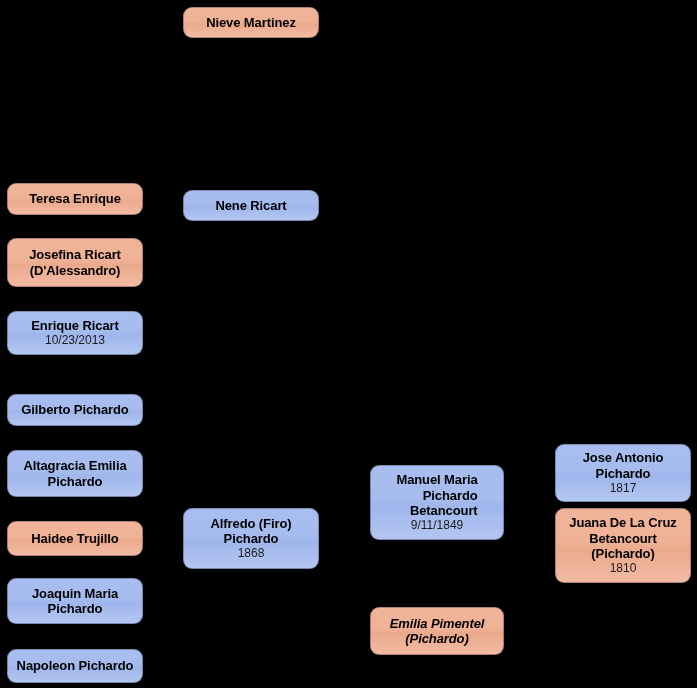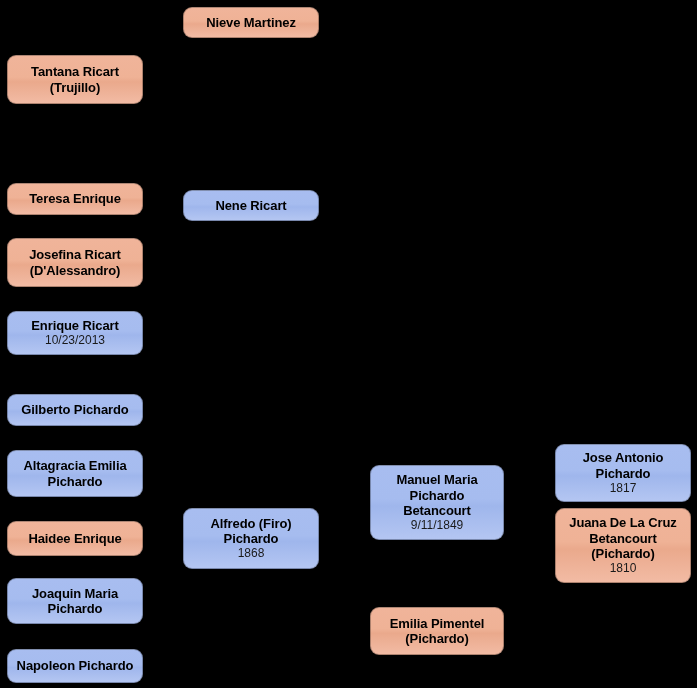--- a/index.html
+++ b/index.html
@@ -52,23 +52,20 @@
   }
   .dt:empty { display: none; }
 </style>
 </head>
 <body>
 
 <div id="canvas">
     <div class="node female" style="left: 183px; top: 7px; width: 136px; height: 31px;">
       <span class="nm">Nieve Martinez</span>
     </div>
-    <div class="node female" style="left: 7px; top: 55px; width: 136px; height: 49px;">
-      <span class="nm">Tantana Ricart<br>(Trujillo)</span>
-    </div>
     <div class="node female" style="left: 7px; top: 183px; width: 136px; height: 32px;">
       <span class="nm">Teresa Enrique</span>
     </div>
     <div class="node male" style="left: 183px; top: 190px; width: 136px; height: 31px;">
       <span class="nm">Nene Ricart</span>
     </div>
     <div class="node female" style="left: 7px; top: 238px; width: 136px; height: 49px;">
       <span class="nm">Josefina Ricart<br>(D'Alessandro)</span>
     </div>
     <div class="node male" style="left: 7px; top: 311px; width: 136px; height: 44px;">
@@ -78,37 +75,37 @@
     <div class="node male" style="left: 7px; top: 394px; width: 136px; height: 32px; align-items: center;">
       <span class="nm">Gilberto Pichardo</span>
     </div>
     <div class="node male" style="left: 555px; top: 424px; width: 136px; height: 58px; margin-top: 20px;">
       <span class="nm">Jose Antonio<br>Pichardo</span>
       <span class="dt">1817</span>
     </div>
     <div class="node male" style="left: 7px; top: 450px; width: 136px; height: 47px;">
       <span class="nm">Altagracia Emilia<br>Pichardo</span>
     </div>
-    <div class="node male" style="left: 370px; top: 465px; width: 134px; height: 75px;">
+    <div class="node male" style="left: 370px; top: 465px; width: 134px; height: 75px; text-align: right;">
       <span class="nm">Manuel Maria<br>Pichardo<br>Betancourt</span>
       <span class="dt">9/11/1849</span>
     </div>
     <div class="node female" style="left: 7px; top: 521px; width: 136px; height: 35px;">
-      <span class="nm">Haidee Enrique</span>
+      <span class="nm">Haidee Trujillo</span>
     </div>
     <div class="node male" style="left: 183px; top: 508px; width: 136px; height: 61px;">
       <span class="nm">Alfredo (Firo)<br>Pichardo</span>
       <span class="dt">1868</span>
     </div>
     <div class="node female" style="left: 555px; top: 508px; width: 136px; height: 75px;">
       <span class="nm">Juana De La Cruz<br>Betancourt<br>(Pichardo)</span>
       <span class="dt">1810</span>
     </div>
     <div class="node male" style="left: 7px; top: 578px; width: 136px; height: 46px;">
       <span class="nm">Joaquin Maria<br>Pichardo</span>
     </div>
-    <div class="node female" style="left: 370px; top: 607px; width: 134px; height: 48px;">
+    <div class="node female" style="left: 370px; top: 607px; width: 134px; height: 48px; font-style: italic;">
       <span class="nm">Emilia Pimentel<br>(Pichardo)</span>
     </div>
     <div class="node male" style="left: 7px; top: 649px; width: 136px; height: 34px;">
       <span class="nm">Napoleon Pichardo</span>
     </div>
   </div>
 
 </body></html>

